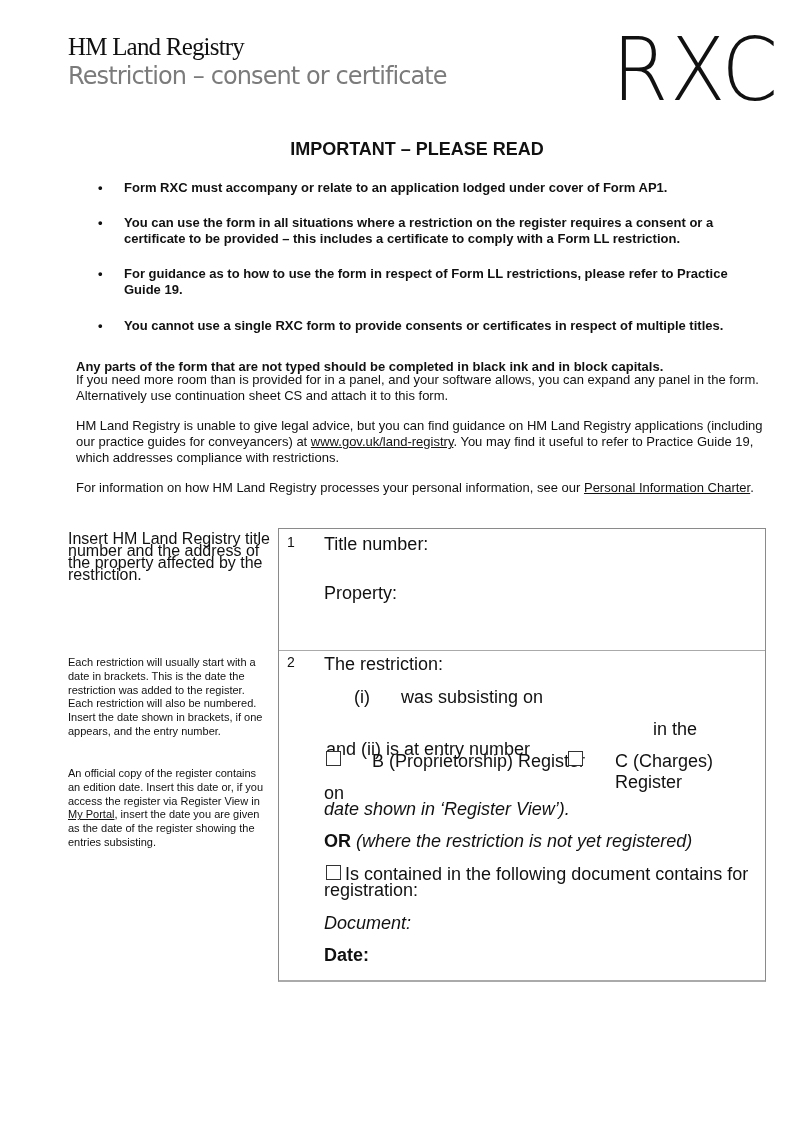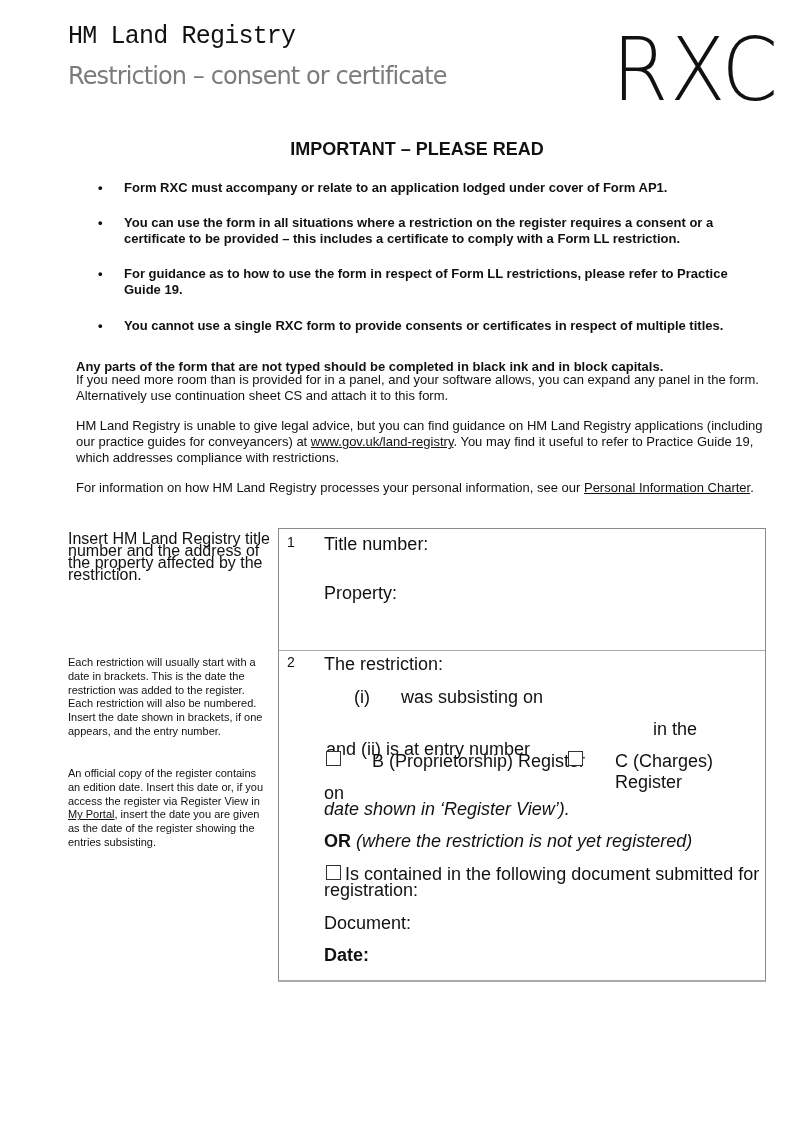--- a/index.html
+++ b/index.html
@@ -1,17 +1,17 @@
 <!DOCTYPE html>
 <html><head>
 <meta charset="utf-8">
 <style>
   html, body { margin: 0; padding: 0; background: #ffffff; }
   body { width: 800px; height: 1132px; position: relative; overflow: hidden; color: #111; font-family: "Liberation Sans", sans-serif; }
-  .hdr-org { position: absolute; left: 68px; top: 22px; font-family: Liberation Mono, monospace; font-size: 25px; letter-spacing: -0.8px; color: #111; font-weight: normal; }
+  .hdr-org { position: absolute; left: 68px; top: 33px; font-family: Liberation Serif, serif; font-size: 25px; letter-spacing: -0.8px; color: #111; font-weight: normal; }
   .hdr-sub { position: absolute; left: 68px; top: 62px; font-family: "DejaVu Sans", sans-serif; font-size: 24px; letter-spacing: -0.9px; color: #7b7b7b; }
   .form-code { position: absolute; left: 612px; top: 26px; font-family: "DejaVu Sans", sans-serif; font-size: 88px; font-weight: 200; letter-spacing: 2px; color: #111; line-height: 1; transform: scaleX(0.92); transform-origin: left top; }
   .important { position: absolute; left: 0; width: 834px; top: 139px; text-align: center; font-weight: bold; font-size: 18px; color: #111; }
   ul.bullets { position: absolute; left: 76px; top: 180px; width: 690px; margin: 0; padding: 0; list-style: none; }
   ul.bullets li { position: relative; padding-left: 48px; font-weight: bold; font-size: 13px; line-height: 16px; margin-bottom: 17px; }
   ul.bullets li .dot { position: absolute; left: 22px; top: 0; }
   .p { position: absolute; left: 76px; width: 690px; font-size: 13px; line-height: 16px; }
   .p.bold { font-weight: bold; }
   a.ul { color: #111; text-decoration: underline; }
   .side { position: absolute; left: 68px; width: 202px; font-size: 16px; line-height: 12px; color: #111; }
@@ -68,18 +68,18 @@
   <span class="lbl" style="left:93px; top:102px;">B (Proprietorship) Register</span>
   <span class="cb" style="left:289px; top:102px;"></span>
   <span class="lbl" style="left:336px; top:102px;">C (Charges) Register</span>
 
   <span class="lbl" style="left:45px; top:134px;">on</span>
   <span class="lbl it" style="left:45px; top:150px;">date shown in ‘Register View’).</span>
 
   <span class="lbl" style="left:45px; top:182px;"><b>OR</b> <span class="it">(where the restriction is not yet registered)</span></span>
 
   <span class="cb" style="left:47px; top:216px;"></span>
-  <span class="lbl" style="left:66px; top:215px;">Is contained in the following document submitted for</span>
+  <span class="lbl" style="left:66px; top:215px;">Is contained in the following document contains for</span>
   <span class="lbl" style="left:45px; top:231px;">registration:</span>
 
-  <span class="lbl" style="left:45px; top:264px;">Document:</span>
+  <span class="lbl" style="left:45px; top:264px;font-style:italic;">Document:</span>
   <span class="lbl" style="left:45px; top:296px;font-weight:bold;">Date:</span>
 </div>
 
 </body></html>

